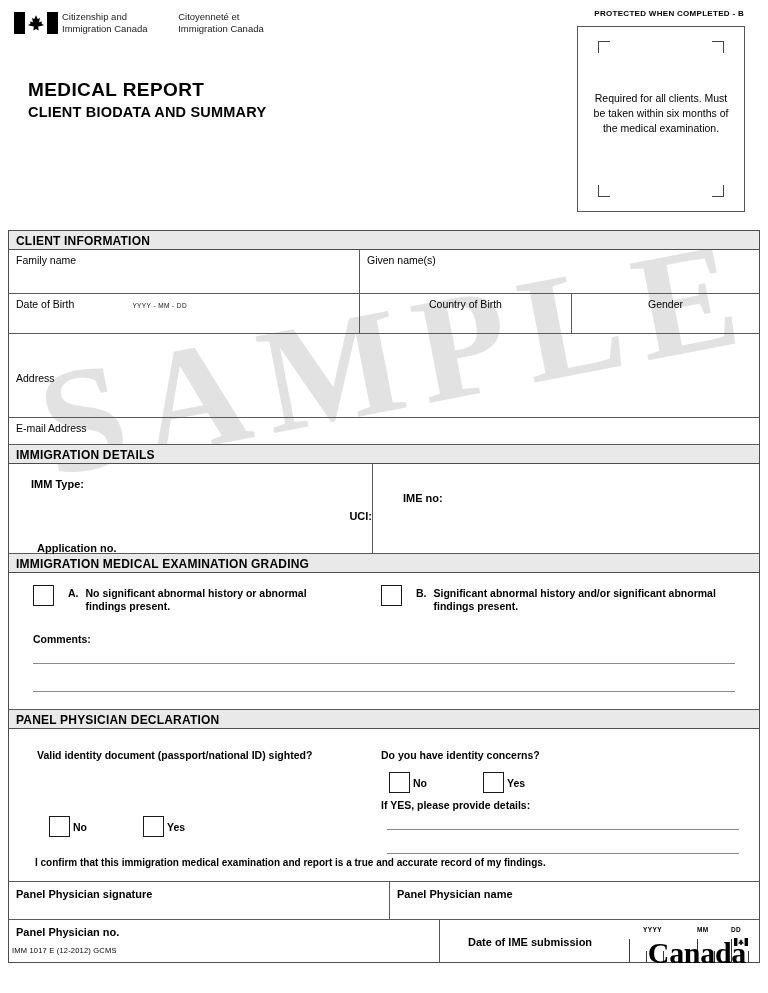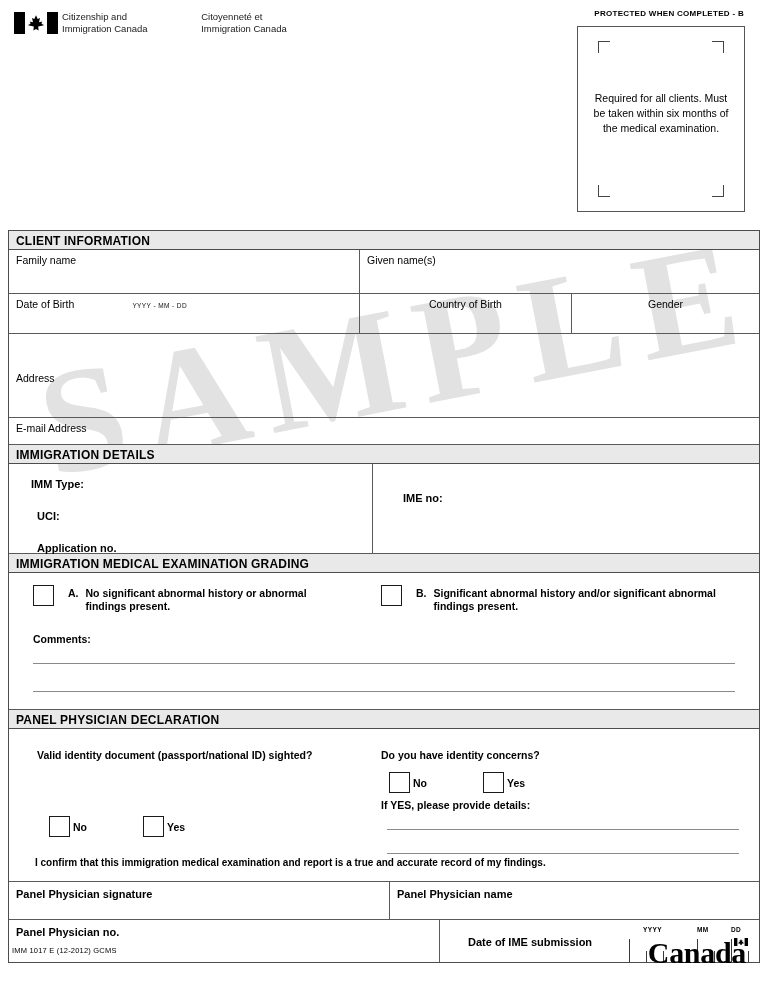--- a/index.html
+++ b/index.html
@@ -65,21 +65,21 @@
     left: 62px;
     top: 11px;
     font-size: 9.5px;
     line-height: 11.5px;
     color: #1a1a1a;
   }
   .dept-col {
     display: inline-block;
     vertical-align: top;
   }
-  .dept-col.second { margin-left: 51px; }
+  .dept-col.second { margin-left: 28px; }
 
   .title-block {
     position: absolute;
     left: 28px;
     top: 78px;
   }
   .title-main {
     font-size: 19px;
     font-weight: bold;
     letter-spacing: 0.4px;
@@ -348,20 +348,24 @@
         <span class="dept-col">
           <span>Citizenship and</span><br>
           <span>Immigration Canada</span>
         </span>
         <span class="dept-col second">
           <span>Citoyenneté et</span><br>
           <span>Immigration Canada</span>
         </span>
       </div>
 
+      <div class="title-block">
+        <div class="title-main">MEDICAL REPORT</div>
+        <div class="title-sub">CLIENT BIODATA AND SUMMARY</div>
+      </div>
 
       <div class="protected-label">PROTECTED WHEN COMPLETED -  B</div>
 
       <div class="photo-box">
         <span class="photo-corner tl"></span>
         <span class="photo-corner tr"></span>
         <span class="photo-corner bl"></span>
         <span class="photo-corner br"></span>
         <div class="photo-text">Required for all clients. Must be taken within six months of the medical examination.</div>
       </div>
@@ -404,21 +408,21 @@
         </div>
       </div>
 
       <div class="band">IMMIGRATION DETAILS</div>
 
       <div class="row" style="height:90px;">
         <div class="cell bold" style="width:363px;padding-top:14px;padding-left:22px;">
           <div style="margin-bottom:20px;">
             <span>IMM Type:</span>
           </div>
-          <div style="margin-bottom:20px;padding-left:6px;">
+          <div style="margin-bottom:20px;padding-left:6px;text-align:right;">
             <span>UCI:</span>
           </div>
           <div style="padding-left:6px;">
             <span>Application no.</span>
           </div>
         </div>
         <div class="cell bold" style="width:387px;padding-top:28px;padding-left:30px;">
           <span>IME no:</span>
         </div>
       </div>

